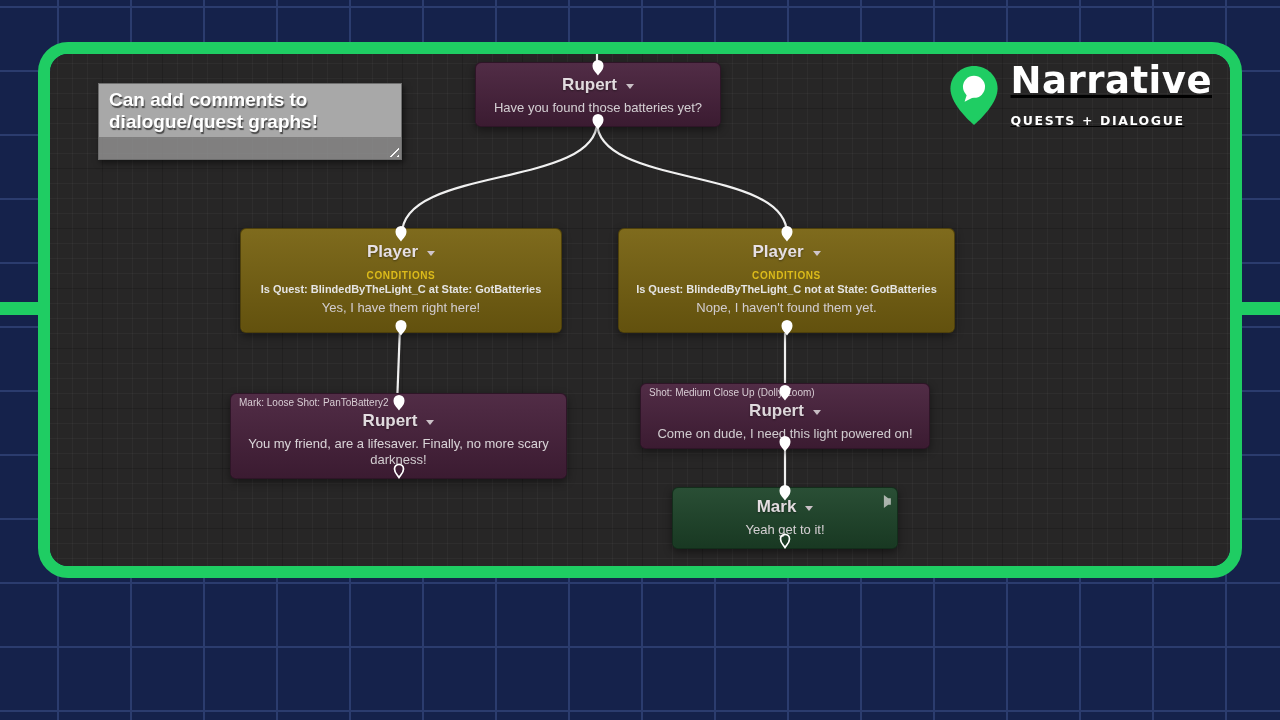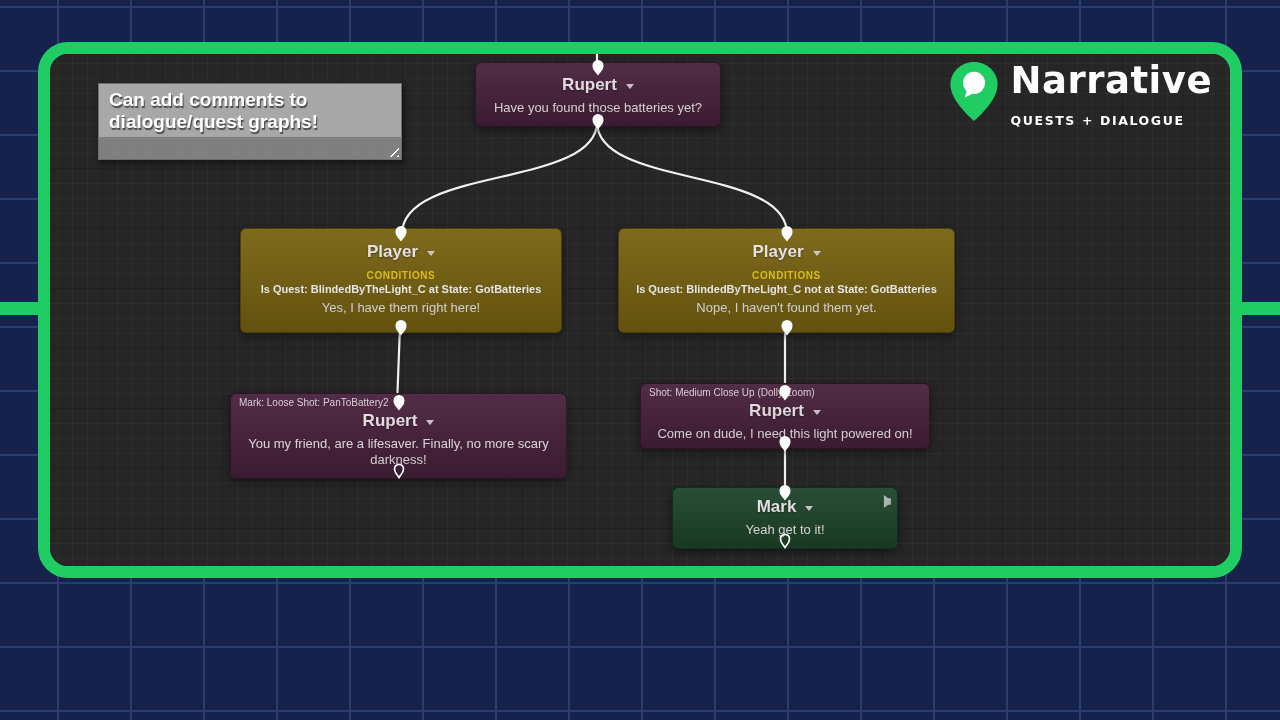--- a/index.html
+++ b/index.html
@@ -66,21 +66,21 @@
   .comment-header{
     height:53px;background:#a8a8a8;color:#fff;font-weight:bold;font-size:19px;
     line-height:1.14;padding:5px 10px 0 10px;box-sizing:border-box;
     text-shadow:1px 2px 1px rgba(60,60,60,.9);
   }
   .comment-body{position:relative;height:22px;background:rgba(148,148,148,.82);}
   .resize-handle{position:absolute;right:2px;bottom:2px;width:13px;height:13px;
     background:repeating-linear-gradient(-45deg,rgba(255,255,255,.95) 0 2px,transparent 2px 5px);
     clip-path:polygon(100% 0,100% 100%,0 100%);}
   
-  .logo{position:absolute;top:8px;right:18px;display:flex;align-items:flex-start;gap:13px;}
+  .logo{position:absolute;top:8px;right:18px;display:flex;align-items:center;gap:13px;text-decoration:underline;}
   .logo-text{display:flex;flex-direction:column;align-items:flex-start;}
   .logo-title{color:#fff;font-weight:bold;font-size:37px;line-height:1;letter-spacing:.5px;
     font-family:"DejaVu Sans",sans-serif;}
   .logo-sub{color:#fff;font-weight:bold;font-size:12.5px;letter-spacing:1.6px;margin-top:14px;
     font-family:"DejaVu Sans",sans-serif;}
   
   .speaker{position:absolute;top:6px;right:4px;opacity:.85;}
   
   .headline{
     position:absolute;left:0;right:0;top:616px;text-align:center;

